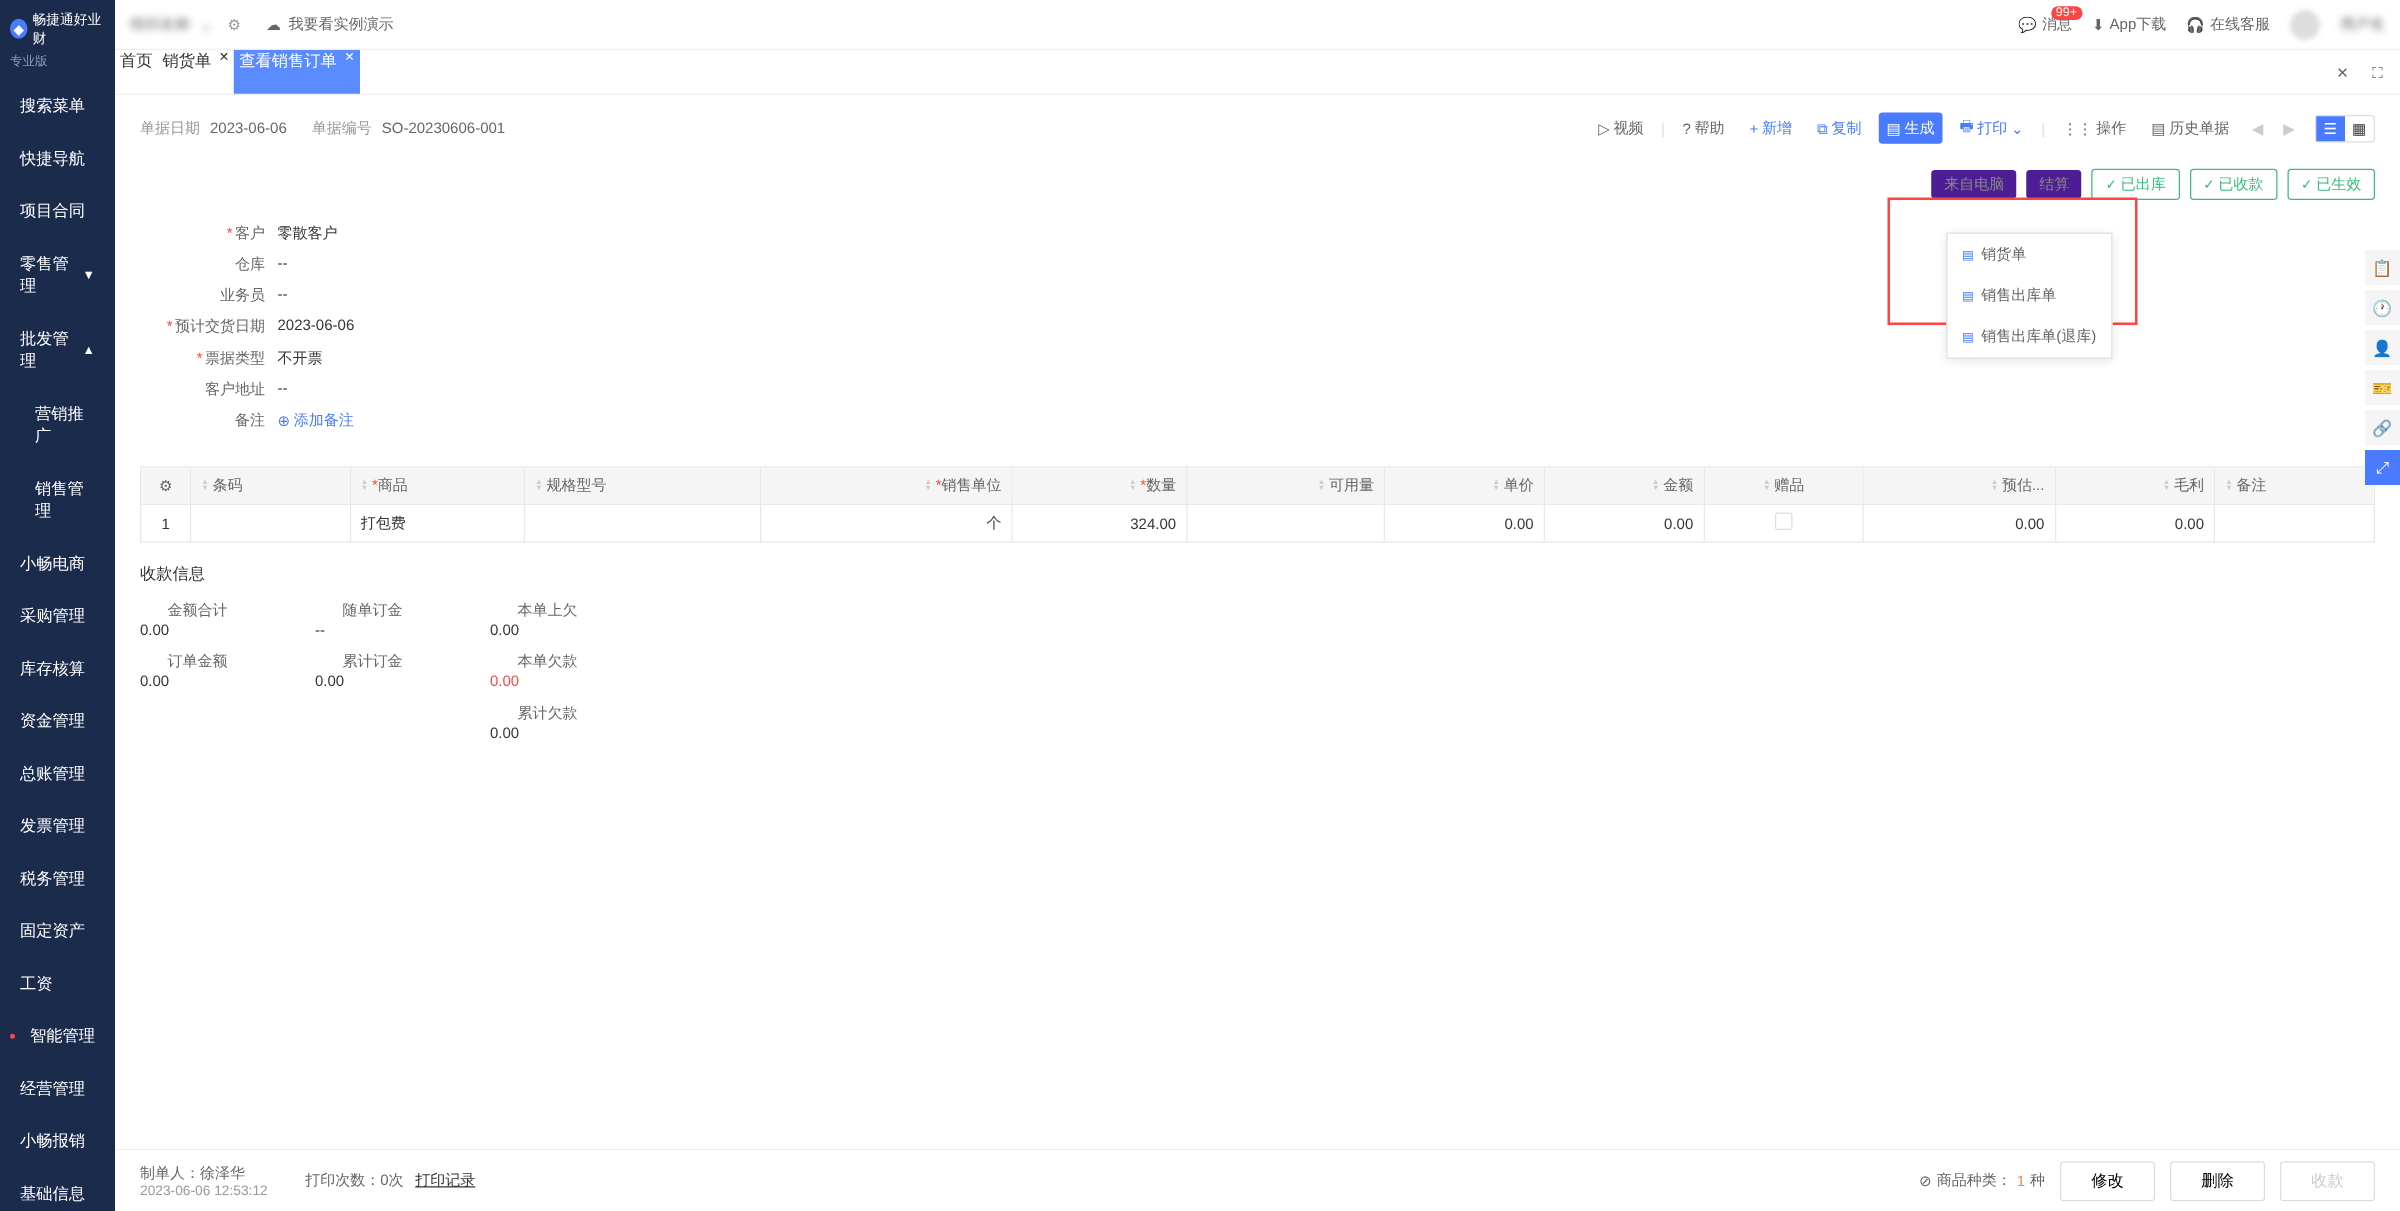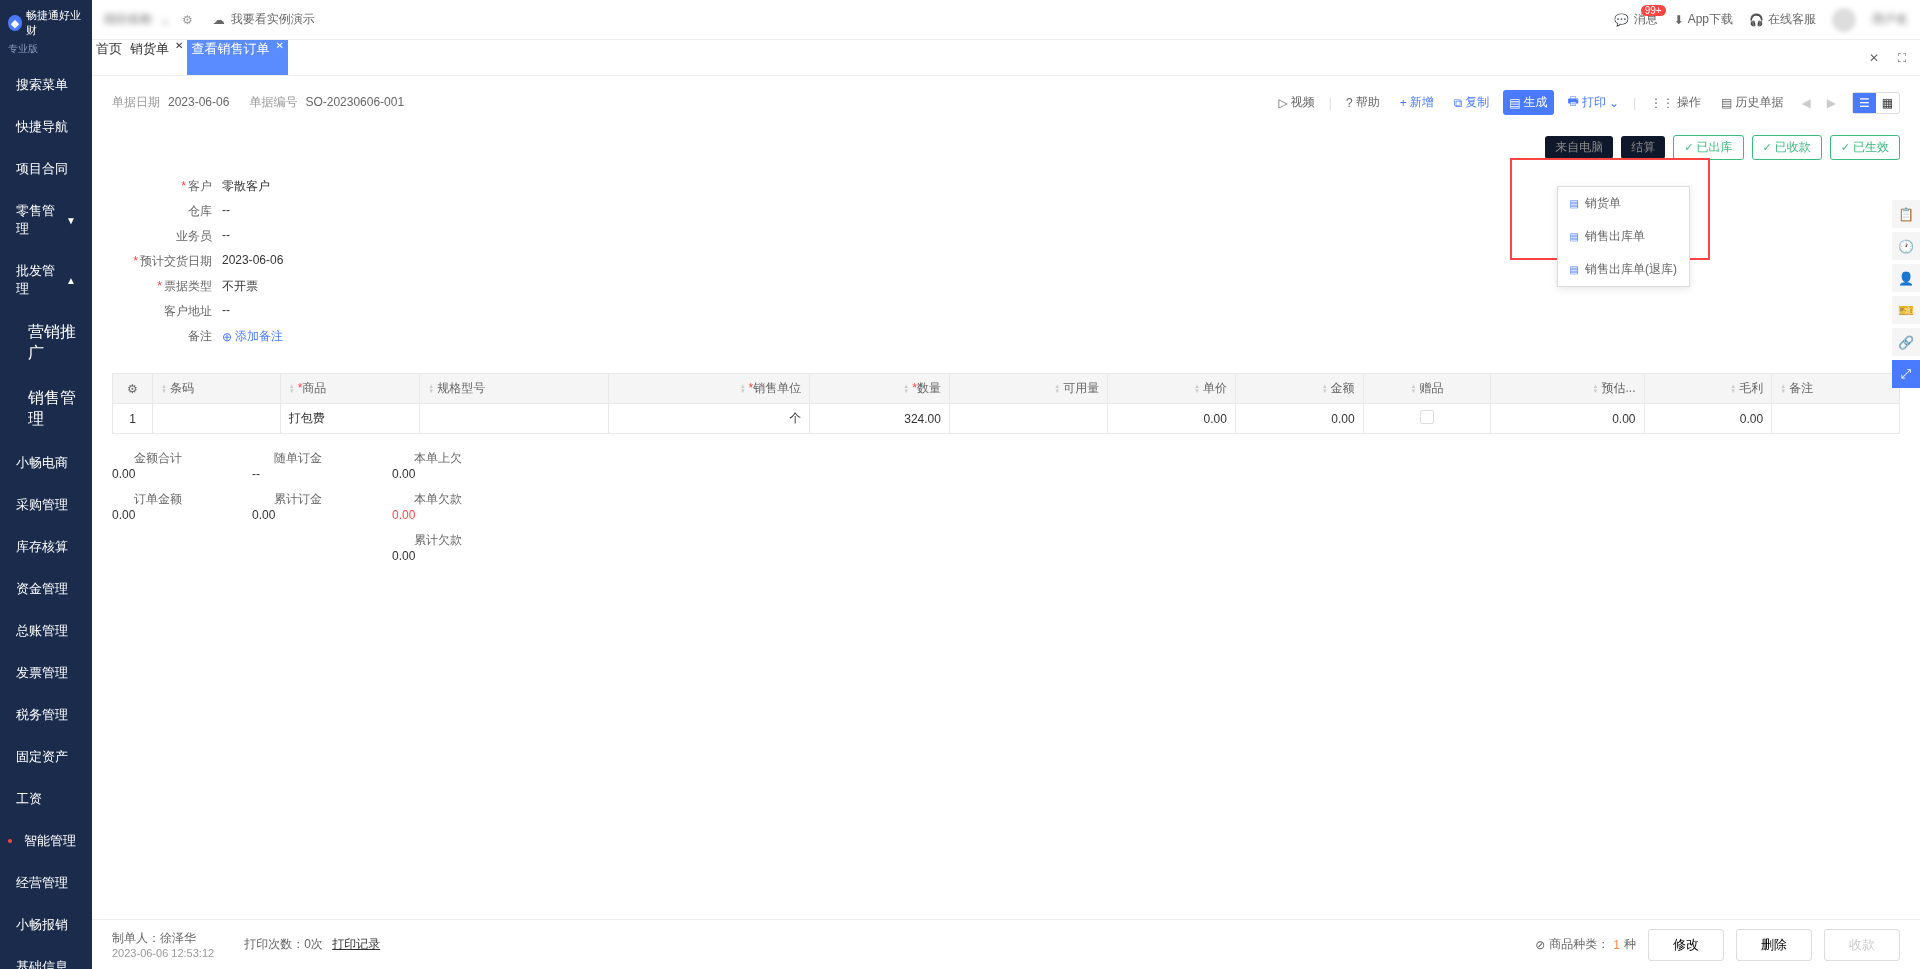--- a/index.html
+++ b/index.html
@@ -4,21 +4,21 @@
   <style>
     * { margin: 0; padding: 0; box-sizing: border-box; font-family: "Microsoft YaHei", sans-serif; }
     body { font-size: 12px; color: #333; background: #fff; overflow: hidden; }
     
     
     .sidebar { position: fixed; left: 0; top: 0; width: 92px; height: 100vh; background: #1a2b4c; color: #fff; display: flex; flex-direction: column; }
     .logo { padding: 8px; display: flex; align-items: center; gap: 4px; font-size: 11px; }
     .logo-icon { width: 16px; height: 16px; background: #4a7bff; border-radius: 50%; display: flex; align-items: center; justify-content: center; }
     .logo-sub { font-size: 10px; color: #8899bb; padding-left: 8px; margin-top: -4px; padding-bottom: 8px; }
     .nav-item { padding: 12px 16px; font-size: 13px; cursor: pointer; display: flex; justify-content: space-between; align-items: center; }
-    .nav-item.sub { padding-left: 28px; font-size: 16px; }
+    .nav-item.sub { padding-left: 28px; font-size: 13px; }
     .nav-item .dot { width: 4px; height: 4px; background: #ff4444; border-radius: 50%; margin-right: 4px; }
     .nav-item.with-dot { padding-left: 8px; }
     .arrow { font-size: 10px; }
     .sidebar-footer { margin-top: auto; text-align: center; padding: 12px; font-size: 16px; }
     
     
     .main { margin-left: 92px; height: 100vh; display: flex; flex-direction: column; }
     
     
     .topbar { height: 40px; display: flex; align-items: center; padding: 0 12px; border-bottom: 1px solid #eee; }
@@ -57,21 +57,21 @@
     
     
     .dropdown { position: absolute; top: 110px; right: 230px; background: #fff; border: 1px solid #ddd; box-shadow: 0 2px 8px rgba(0,0,0,0.1); z-index: 100; min-width: 130px; }
     .dropdown-item { padding: 8px 12px; display: flex; align-items: center; gap: 6px; cursor: pointer; color: #666; }
     .dropdown-icon { color: #4a7bff; font-size: 10px; }
     .highlight-box { position: absolute; top: 82px; right: 210px; width: 200px; height: 102px; border: 2px solid #ff4444; z-index: 99; pointer-events: none; }
     
     
     .status-row { padding: 6px 20px; display: flex; justify-content: flex-end; gap: 8px; align-items: center; }
     .status-badge { padding: 3px 10px; border-radius: 3px; display: flex; align-items: center; gap: 3px; font-size: 12px; }
-    .status-badge.gray { background: #0f172a; color: #888; }
+    .status-badge.gray { background: #4c1d95; color: #888; }
     .status-badge.green { border: 1px solid #3aba7d; color: #3aba7d; }
     .status-badge .check { font-size: 11px; }
     
     
     .form-section { padding: 8px 20px; }
     .form-row { display: flex; flex-direction: column; }
     .form-field { flex: 1; display: flex; padding: 4px 0; }
     .form-label { width: 110px; text-align: right; color: #666; padding-right: 10px; }
     .form-label .req { color: #ff4444; margin-right: 2px; }
     .form-value { color: #333; }
@@ -438,20 +438,21 @@
             <td class="center"><span class="checkbox-cell"></span></td>
             <td class="right">0.00</td>
             <td class="right">0.00</td>
             <td></td>
           </tr>
         </tbody>
       </table>
     </div>
 
     <div class="payment-section">
+      <div class="payment-title">收款信息</div>
       <div class="payment-grid">
         <div class="payment-col">
           <div class="payment-item">
               <div class="payment-label">金额合计</div>
               <div class="payment-value">0.00</div>
             </div>
           <div class="payment-item">
               <div class="payment-label">订单金额</div>
               <div class="payment-value">0.00</div>
             </div>

